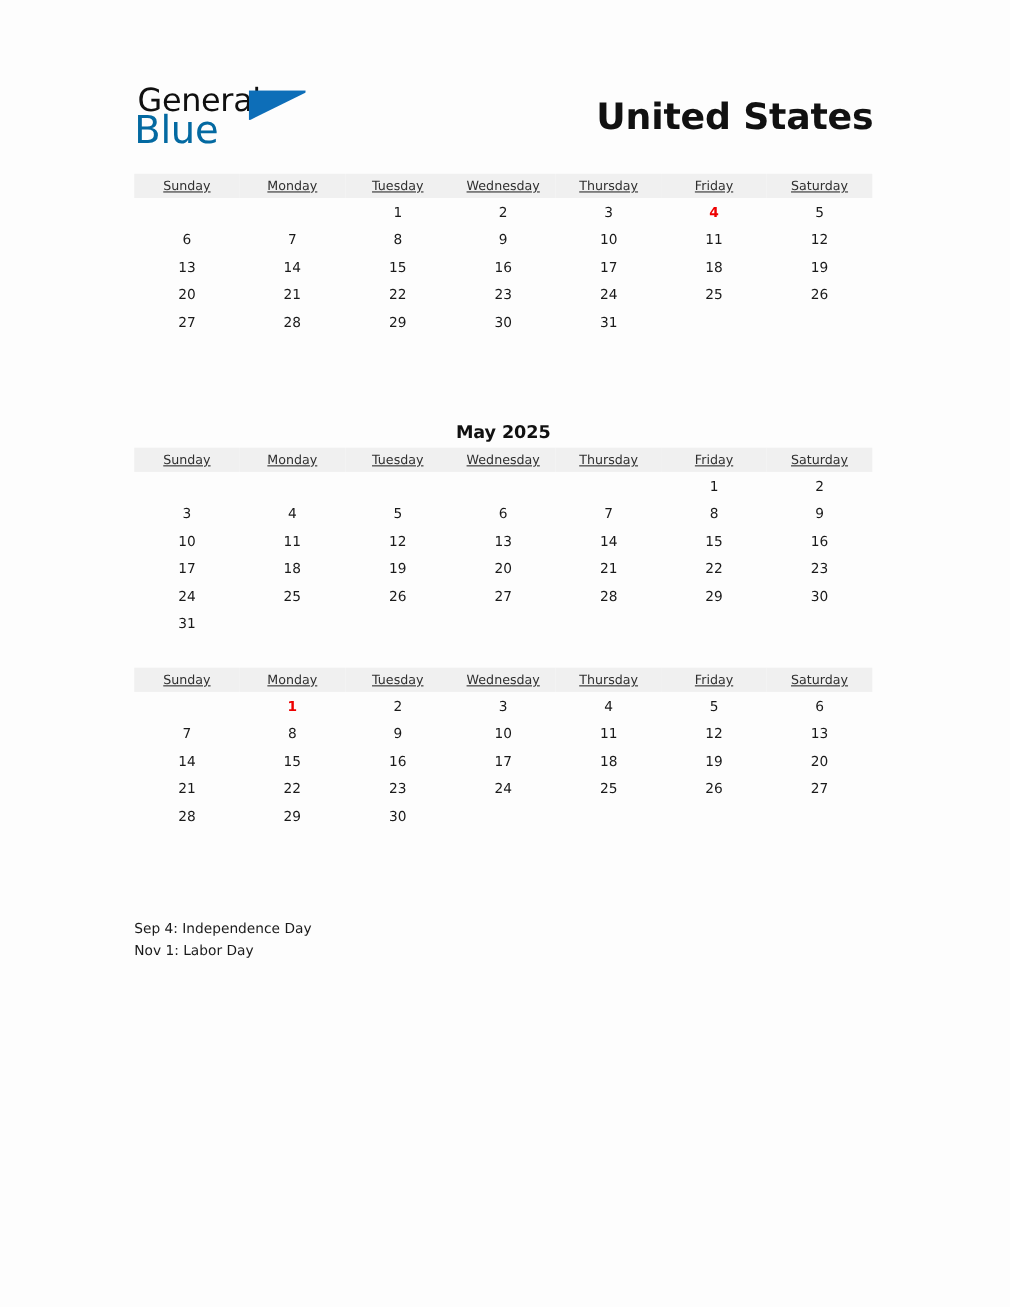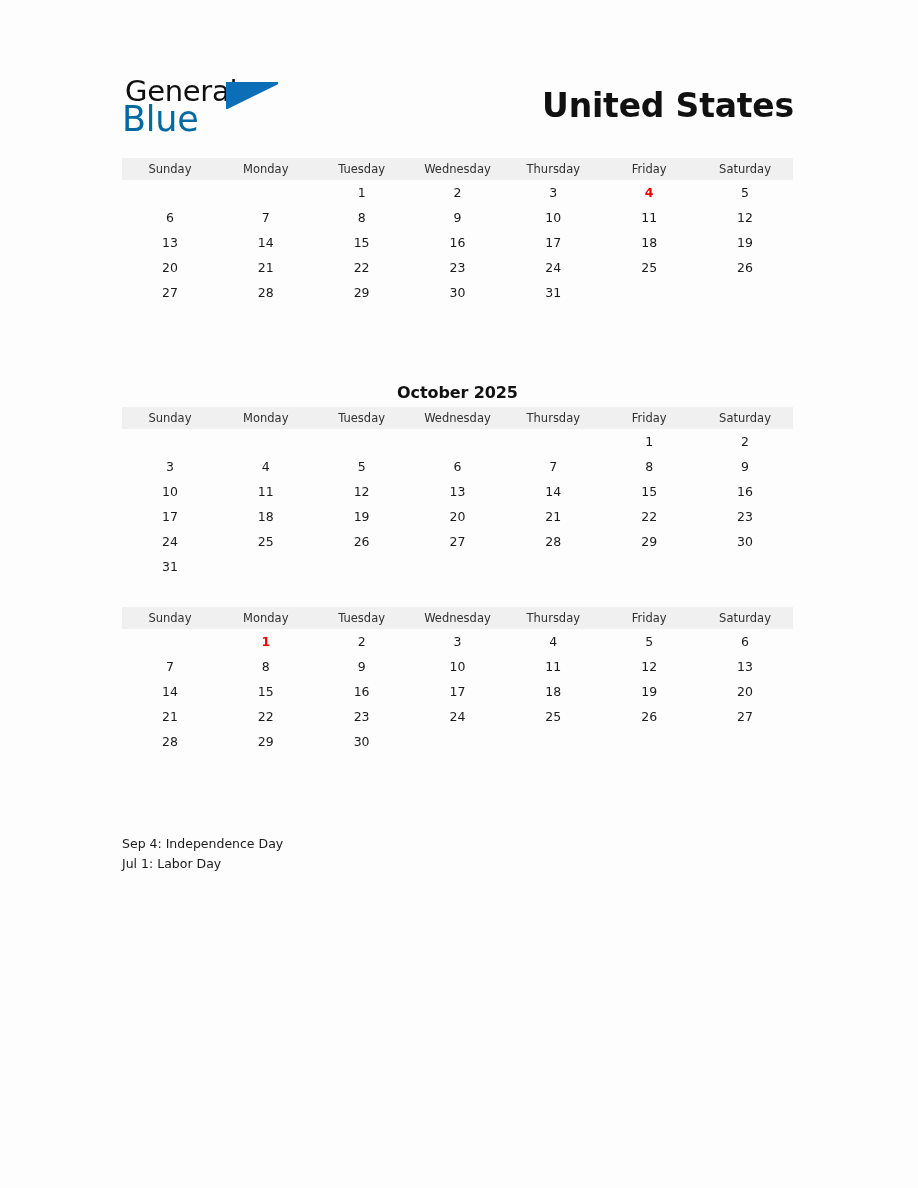--- a/index.html
+++ b/index.html
@@ -113,20 +113,21 @@
   table.cal th {
     background: #f0f0f0;
     font-size: 11.5px;
     font-weight: normal;
     color: #2f2f2f;
     height: 22px;
     line-height: 22px;
     text-align: center;
     padding: 0;
     border: none;
+    text-decoration: underline;
   }
   table.cal td {
     font-size: 12.5px;
     color: #1a1a1a;
     height: 25px;
     line-height: 25px;
     text-align: center;
     padding: 0;
     border: none;
     background: transparent;
@@ -224,21 +225,21 @@
             <td class="">30</td>
             <td class="">31</td>
             <td class="empty">&nbsp;</td>
             <td class="empty">&nbsp;</td>
           </tr>
         </tbody>
     </table>
   </div>
 
   <div class="month" id="month-1">
-    <div class="month-title">October 2025</div>
+    <div class="month-title">May 2025</div>
     <table class="cal">
       <thead>
           <tr>
             <th>Sunday</th>
             <th>Monday</th>
             <th>Tuesday</th>
             <th>Wednesday</th>
             <th>Thursday</th>
             <th>Friday</th>
             <th>Saturday</th>
@@ -361,16 +362,16 @@
             <td class="empty">&nbsp;</td>
             <td class="empty">&nbsp;</td>
             <td class="empty">&nbsp;</td>
           </tr>
         </tbody>
     </table>
   </div>
 
   <div class="notes">
       <div class="note-line">Sep 4: Independence Day</div>
-      <div class="note-line">Jul 1: Labor Day</div>
+      <div class="note-line">Nov 1: Labor Day</div>
     </div>
 
 </div>
 
 </body></html>

